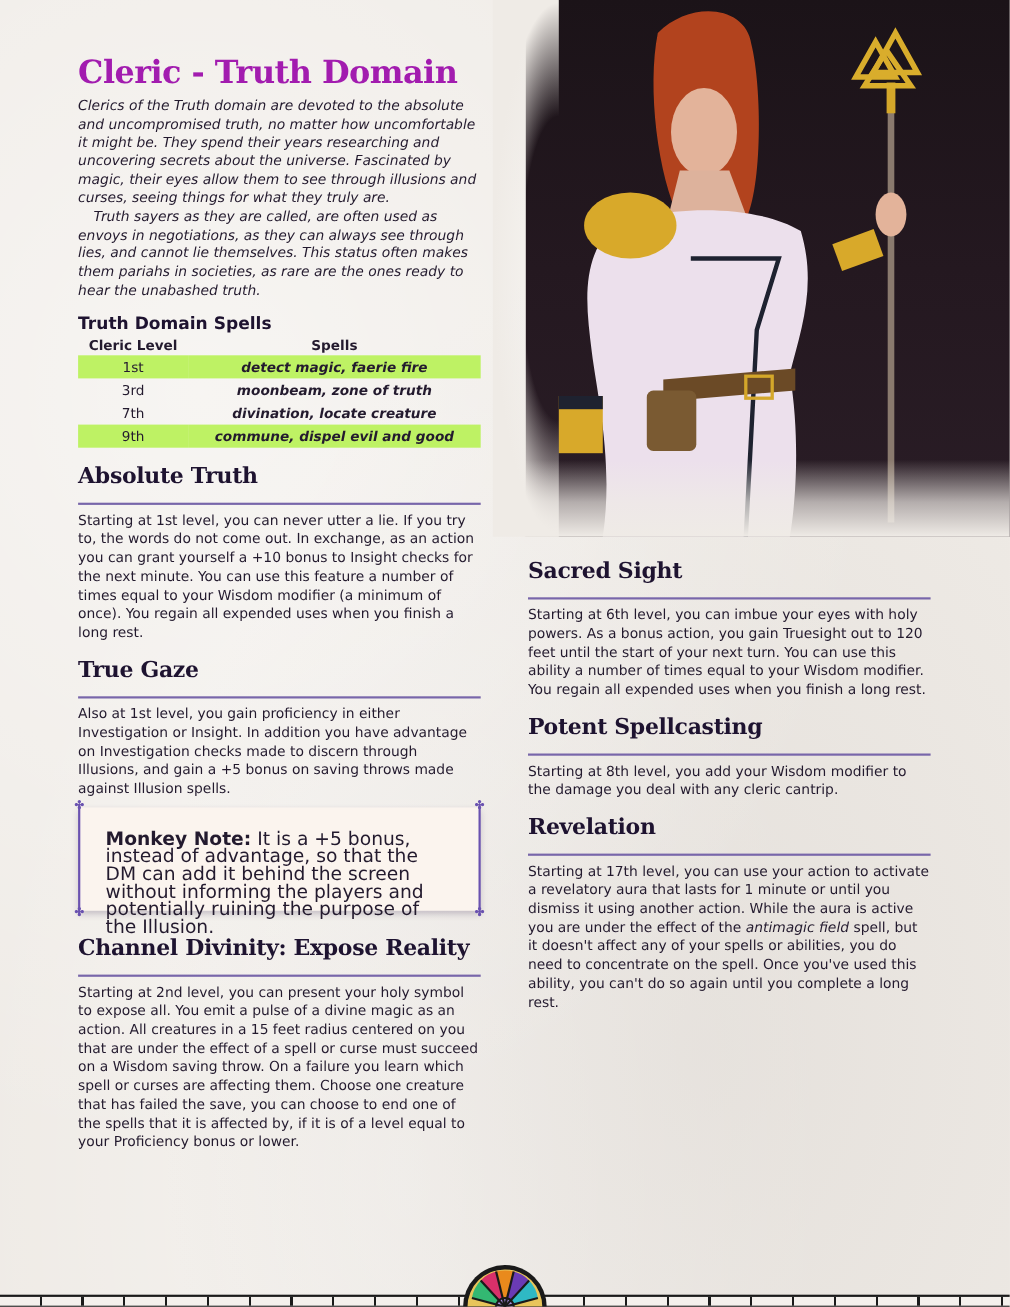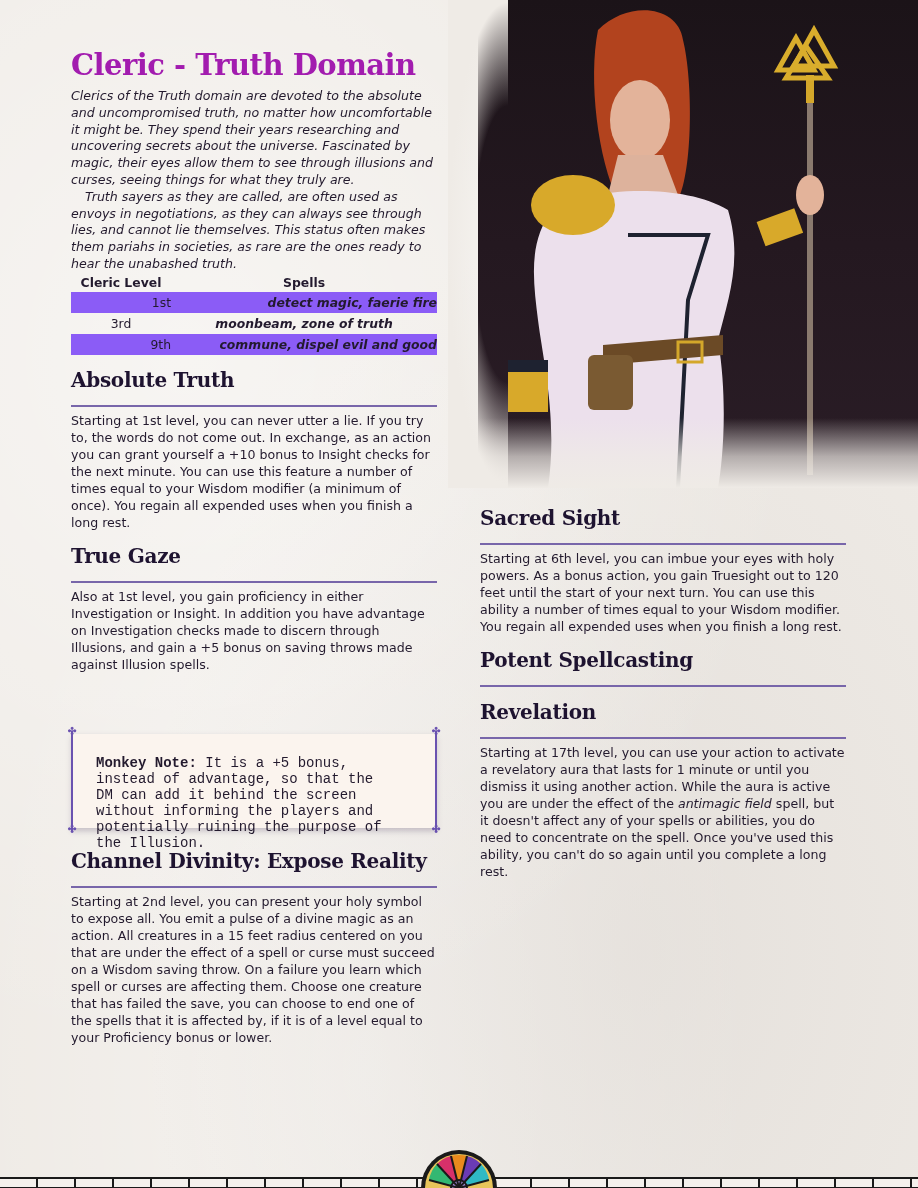--- a/index.html
+++ b/index.html
@@ -24,36 +24,36 @@
   .intro { font-style: italic; font-size: 12.6px; line-height: 16.8px; margin: 0; }
   .intro p { margin: 0; }
   .intro p + p { text-indent: 14px; }
 
   .tbl-title { font-weight: bold; font-size: 15.5px; margin: 12px 0 1px 0; color: #1e1330; }
   table.spells { width: 366px; border-collapse: collapse; font-size: 12.4px; }
   table.spells th { font-weight: bold; text-align: center; padding: 1px 0; line-height: 17px; }
   table.spells td { padding: 0; line-height: 21px; height: 21px; }
   table.spells td.lvl { text-align: center; width: 100px; }
   table.spells td.sp { text-align: center; font-weight: bold; font-style: italic; }
-  table.spells tr.odd td { background: #8b5cf6; text-align: right; }
+  table.spells tr.odd td { background: #bef264; }
 
   .h2 {
     font-family: "DejaVu Serif", serif; font-weight: bold; font-size: 20px;
     color: #1e1330; margin: 0; padding-bottom: 12px; line-height: 26px;
     border-bottom: 2px solid #7866aa; letter-spacing: -0.3px;
   }
   .body-text { font-size: 12.6px; line-height: 17px; margin: 5px 0 0 0; }
   .sec { margin-top: 12px; }
 
   .note-wrap { position: absolute; left: 64px; top: 727px; width: 380px; height: 108px; }
   .note {
     position: absolute; left: 8px; top: 7px; right: 8px; bottom: 7px;
     background: #fbf4ee; box-shadow: 0 3px 6px rgba(60,40,80,0.25);
   }
-  .note .txt { position: absolute; left: 24px; top: 21px; right: 38px; font-size: 14px; line-height: 16px; font-family: Liberation Mono, monospace; }
+  .note .txt { position: absolute; left: 24px; top: 21px; right: 38px; font-size: 17px; line-height: 16px; }
   .note .txt b { font-weight: bold; }
   .note-bar { position: absolute; top: 4px; bottom: 4px; width: 2px; background: #6a52b0; }
   .note-bar.l { left: 7px; } .note-bar.r { right: 7px; }
   .flourish { position: absolute; width: 10px; height: 10px; color: #6a52b0; font-size: 11px; line-height: 10px; text-align: center; }
 
   .art {
     position: absolute; left: 478px; top: 0; width: 440px; height: 488px;
     background: linear-gradient(180deg, #1b1318 0%, #241820 50%, #2a1d26 100%);
     -webkit-mask: none;
   }
@@ -110,35 +110,40 @@
   <div class="edge-b"></div>
 </div>
 
 <div class="col left">
   <h1 class="title">Cleric - Truth Domain</h1>
   <div class="intro">
     <p>Clerics of the Truth domain are devoted to the absolute and uncompromised truth, no matter how uncomfortable it might be. They spend their years researching and uncovering secrets about the universe. Fascinated by magic, their eyes allow them to see through illusions and curses, seeing things for what they truly are.</p>
     <p>Truth sayers as they are called, are often used as envoys in negotiations, as they can always see through lies, and cannot lie themselves. This status often makes them pariahs in societies, as rare are the ones ready to hear the unabashed truth.</p>
   </div>
 
+  <div class="tbl-title">Truth Domain Spells</div>
   <table class="spells">
     <thead>
       <tr>
         <th>Cleric Level</th>
         <th>Spells</th>
       </tr>
     </thead>
     <tbody>
       <tr class="odd">
         <td class="lvl">1st</td>
         <td class="sp">detect magic, faerie fire</td>
       </tr>
       <tr>
         <td class="lvl">3rd</td>
         <td class="sp">moonbeam, zone of truth</td>
+      </tr>
+      <tr>
+        <td class="lvl">7th</td>
+        <td class="sp">divination, locate creature</td>
       </tr>
       <tr class="odd">
         <td class="lvl">9th</td>
         <td class="sp">commune, dispel evil and good</td>
       </tr>
     </tbody>
   </table>
 
   <div class="sec" style="margin-top:12px">
     <h2 class="h2">Absolute Truth</h2>
@@ -168,20 +173,21 @@
   <p class="body-text">Starting at 2nd level, you can present your holy symbol to expose all. You emit a pulse of a divine magic as an action. All creatures in a 15 feet radius centered on you that are under the effect of a spell or curse must succeed on a Wisdom saving throw. On a failure you learn which spell or curses are affecting them. Choose one creature that has failed the save, you can choose to end one of the spells that it is affected by, if it is of a level equal to your Proficiency bonus or lower.</p>
 </div>
 
 <div class="col right">
   <div>
     <h2 class="h2">Sacred Sight</h2>
     <p class="body-text">Starting at 6th level, you can imbue your eyes with holy powers. As a bonus action, you gain Truesight out to 120 feet until the start of your next turn. You can use this ability a number of times equal to your Wisdom modifier. You regain all expended uses when you finish a long rest.</p>
   </div>
   <div class="sec">
     <h2 class="h2">Potent Spellcasting</h2>
+    <p class="body-text">Starting at 8th level, you add your Wisdom modifier to the damage you deal with any cleric cantrip.</p>
   </div>
   <div class="sec">
     <h2 class="h2">Revelation</h2>
     <p class="body-text"><span>Starting at 17th level, you can use your action to activate a revelatory aura that lasts for 1 minute or until you dismiss it using another action. While the aura is active you are under the effect of the </span><i>antimagic field</i><span> spell, but it doesn't affect any of your spells or abilities, you do need to concentrate on the spell. Once you've used this ability, you can't do so again until you complete a long rest.</span></p>
   </div>
 </div>
 
 <div class="footer">
   <div class="rail"></div>
 </div>

